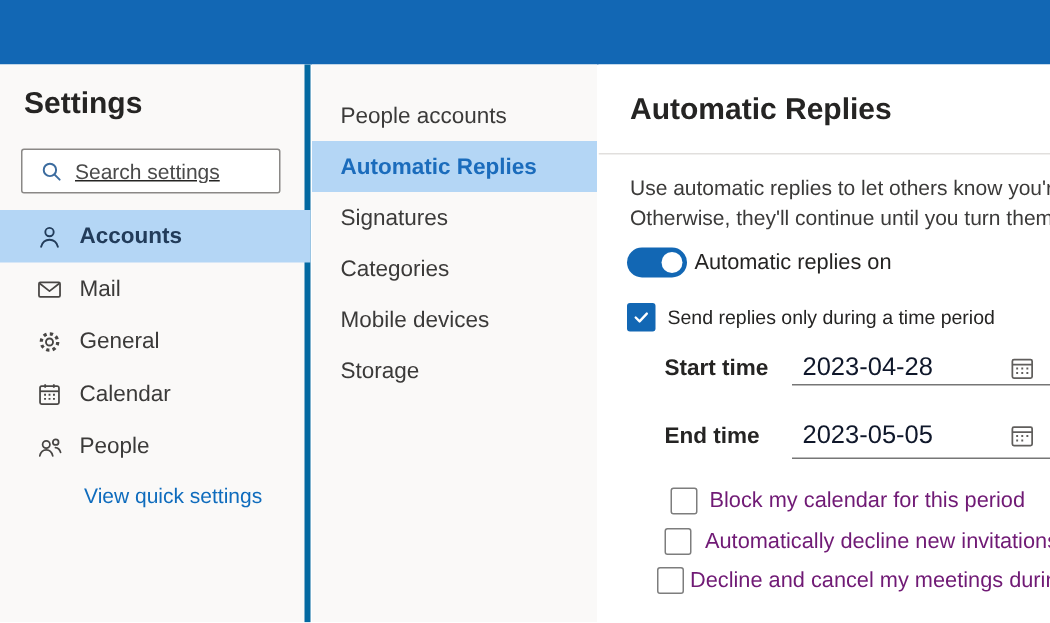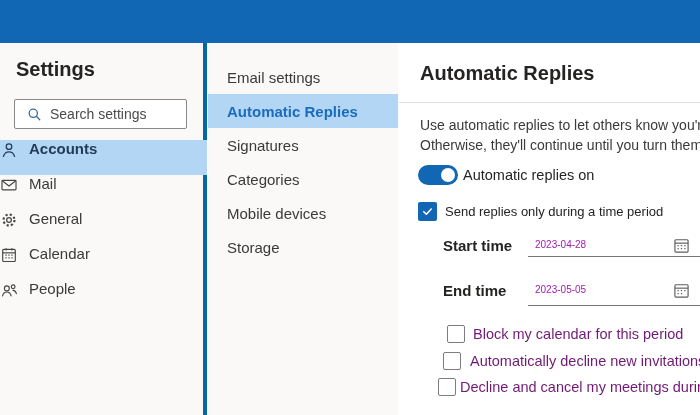--- a/index.html
+++ b/index.html
@@ -13,25 +13,25 @@
   
   .sidebar { position:absolute; left:0; top:43px; width:207px; height:372px;
              background:#faf9f8; border-right:4px solid #0369a1; }
   .settings-title { position:absolute; left:16px; top:12px; font-size:20px; line-height:28px;
                     font-weight:700; color:#252423; }
   .searchbox { position:absolute; left:14px; top:56px; width:173px; height:30px; background:#fff;
                border:1px solid #8a8886; border-radius:2px; display:flex; align-items:center;
                padding-left:12px; gap:8px; }
   .searchbox svg { width:15px; height:15px; flex:0 0 auto; }
   .searchbox input { border:none; outline:none; background:transparent; font-family:inherit;
-                     font-size:14px; color:#252423; width:120px; }
+                     font-size:14px; color:#252423; width:120px;text-decoration:underline; }
   .searchbox input::placeholder { color:#4a4a4a; opacity:1; }
 
   .snav { position:absolute; left:0; top:97px; width:207px; }
-  .srow { height:35px; display:flex; cursor:pointer; }
+  .srow { height:35px; display:flex; align-items:center; padding-left:24px; cursor:pointer; }
   .srow .icn { width:20px; height:20px; color:#484644; display:flex; align-items:center; }
   .srow .icn svg { width:18px; height:18px; }
   .srow .slabel { margin-left:9px; font-size:15px; color:#3b3a39; }
   .srow.selected { background:#b4d6f5; }
   .srow.selected .slabel { font-weight:700; color:#223c5a; }
   .srow.selected .icn { color:#223c5a; }
   .quicklink { position:absolute; left:56px; top:279px; font-size:14px; line-height:16px;
                color:#0f6cbd; cursor:pointer; text-decoration:none; }
 
   
@@ -61,21 +61,21 @@
   .cbx { position:absolute; width:19px; height:19px; border-radius:2px; cursor:pointer; }
   .cbx.checked { background:#1267b4; display:flex; align-items:center; justify-content:center; }
   .cbx.unchecked { width:18px; height:18px; background:#fff; border:1px solid #7d7d7d; }
   .cbx svg { width:13px; height:13px; }
   .cb-send { left:19px; top:159px; }
   .cb-send-label { position:absolute; left:46px; top:161px; font-size:13px; line-height:16px;
                    color:#252423; white-space:nowrap; }
 
   .fldlabel { position:absolute; font-size:15px; font-weight:700; color:#252423; line-height:18px;
               white-space:nowrap; }
-  .fldval { position:absolute; font-size:10px; color:#a21caf; line-height:18px; white-space:nowrap;
+  .fldval { position:absolute; font-size:17px; color:#0f172a; line-height:18px; white-space:nowrap;
             cursor:text; }
   .fldline { position:absolute; height:1px; background:#767676; }
   .calbtn { position:absolute; width:17px; height:17px; color:#605e5c; background:none; border:none;
             padding:0; cursor:pointer; }
   .calbtn svg { width:17px; height:17px; display:block; }
 
   .lbl-start { left:44px; top:194px; } .val-start { left:136px; top:193px; }
   .line-start { left:129px; top:213px; width:172px; } .cal-start { left:274px; top:194px; }
   .lbl-end { left:44px; top:239px; }  .val-end { left:136px; top:238px; }
   .line-end { left:129px; top:262px; width:172px; }  .cal-end { left:274px; top:239px; }
@@ -149,25 +149,26 @@
             <circle cx="7.6" cy="8.2" r="2.7"></circle>
               <path d="M2.8 16.6c.7-2.8 2.6-4.4 4.8-4.4s4.1 1.6 4.8 4.4"></path>
             <circle cx="14.6" cy="6.4" r="2.1"></circle>
               <path d="M14.4 10.4c2 .1 3.3 1.5 3.8 3.6"></path>
           </svg>
         </span>
         <span class="slabel">People</span>
       </div>
     </nav>
 
+    <a class="quicklink">View quick settings</a>
   </aside>
 
   <nav class="middle">
     <div class="mlist">
-      <div class="mrow">Email settings</div>
+      <div class="mrow">People accounts</div>
       <div class="mrow selected">Automatic Replies</div>
       <div class="mrow">Signatures</div>
       <div class="mrow">Categories</div>
       <div class="mrow">Mobile devices</div>
       <div class="mrow">Storage</div>
     </div>
   </nav>
 
   <main class="panel">
     <div class="ptitle">Automatic Replies</div>

